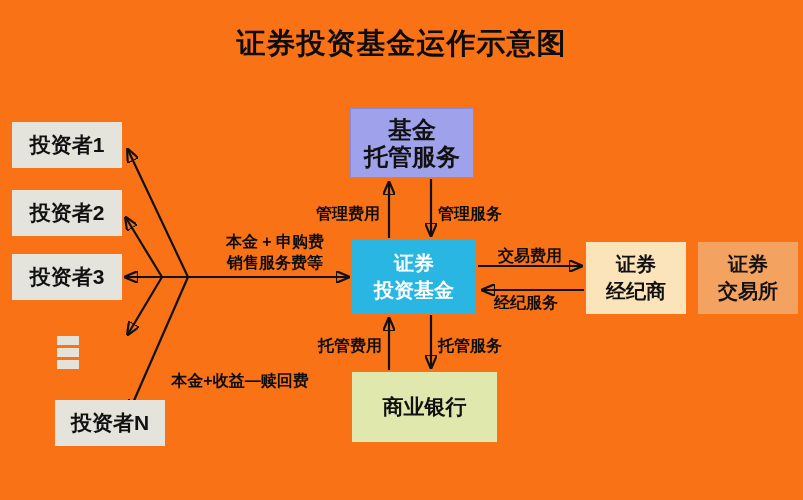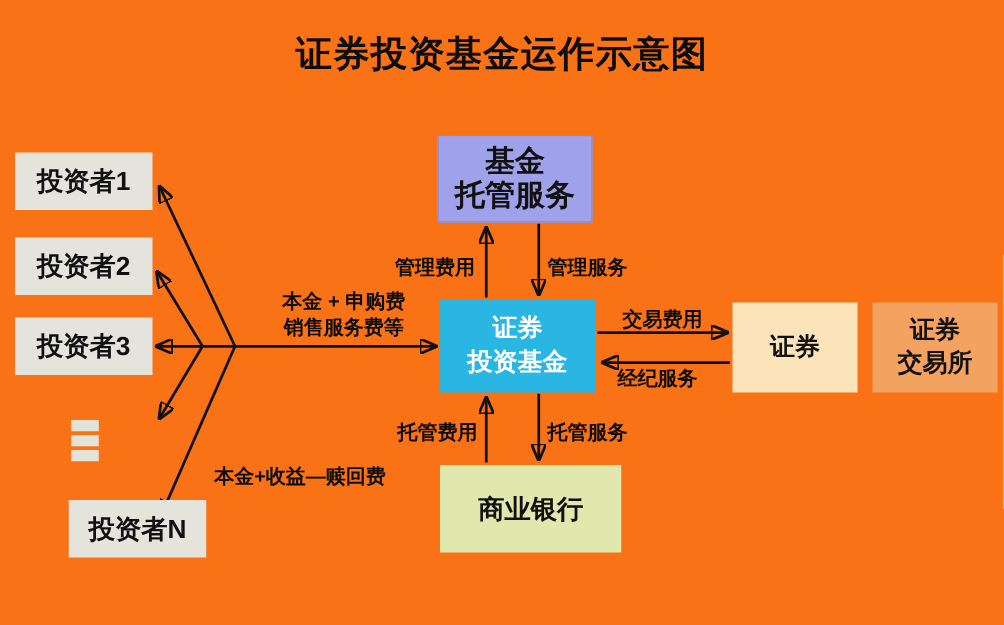--- a/index.html
+++ b/index.html
@@ -84,20 +84,21 @@
 
   <div class="box fund" style="background-color: rgb(41, 182, 227);">
     <span>证券</span>
     <span>投资基金</span>
   </div>
 
   <div class="box bank" style="background-color: rgb(224, 232, 174);">商业银行</div>
 
   <div class="box broker" style="background-color: rgb(251, 228, 186);">
     <span>证券</span>
+    <span>经纪商</span>
   </div>
 
   <div class="box exchange" style="background-color: rgb(243, 162, 96);">
     <span>证券</span>
     <span>交易所</span>
   </div>
 
   <div class="edge-label" style="left:316px;top:204px;width:66px;text-align:left;">管理费用</div>
   <div class="edge-label" style="left:438px;top:204px;">管理服务</div>
   <div class="edge-label" style="left:316px;top:336px;width:66px;text-align:right;">托管费用</div>

